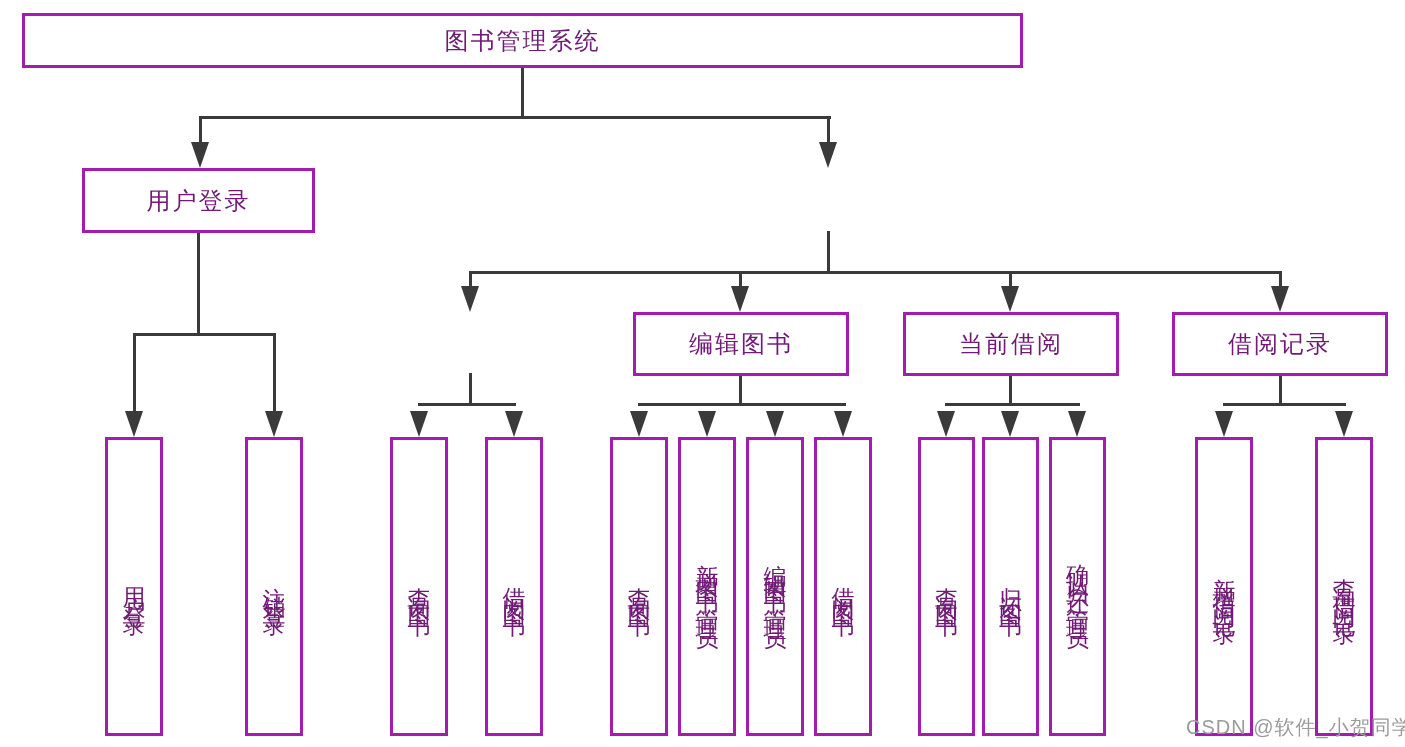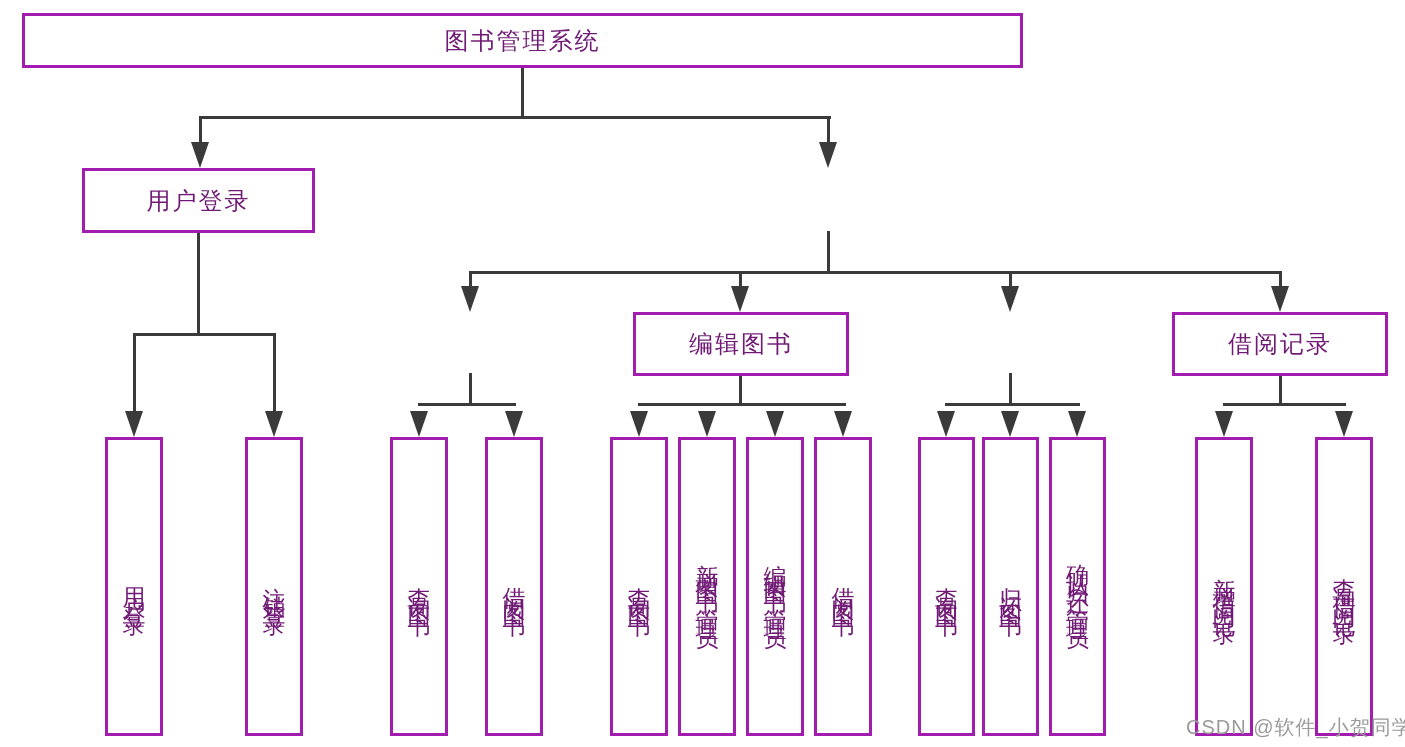--- a/index.html
+++ b/index.html
@@ -35,20 +35,21 @@
 <div id="stage">
 
   <div class="box hbox" style="left:22px;top:13px;width:1001px;height:55px;">图书管理系统</div>
 
   <div class="box hbox" style="left:82px;top:168px;width:233px;height:65px;">用户登录</div>
 
 
 
   <div class="box hbox" style="left:633px;top:312px;width:216px;height:64px;">编辑图书</div>
 
+  <div class="box hbox" style="left:903px;top:312px;width:216px;height:64px;">当前借阅</div>
 
   <div class="box hbox" style="left:1172px;top:312px;width:216px;height:64px;">借阅记录</div>
 
   <div class="box vbox" style="left:105px;top:437px;width:58px;height:299px;">用户登录</div>
 
   <div class="box vbox" style="left:245px;top:437px;width:58px;height:299px;">注销登录</div>
 
   <div class="box vbox" style="left:390px;top:437px;width:58px;height:299px;">查询图书</div>
 
   <div class="box vbox" style="left:485px;top:437px;width:58px;height:299px;">借阅图书</div>

